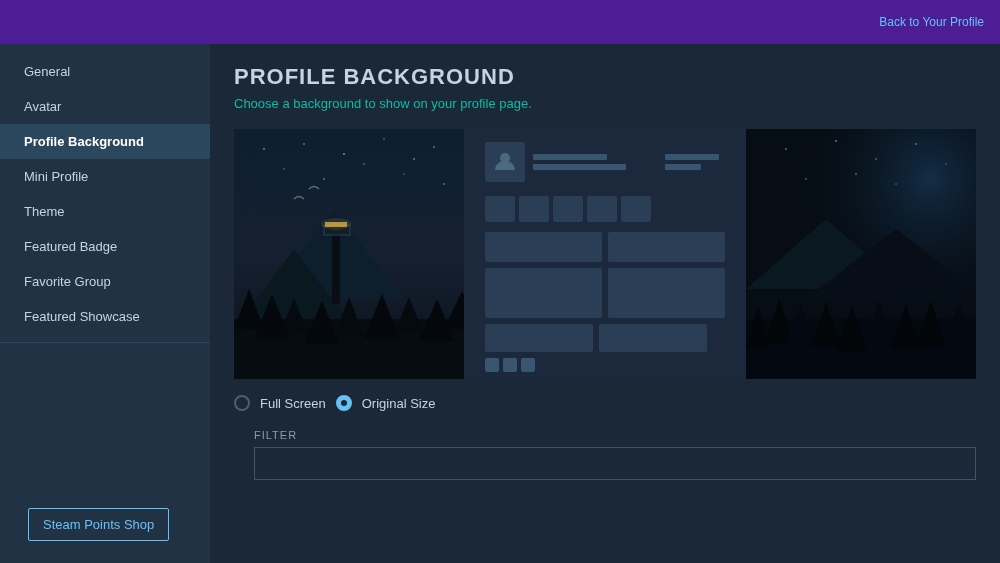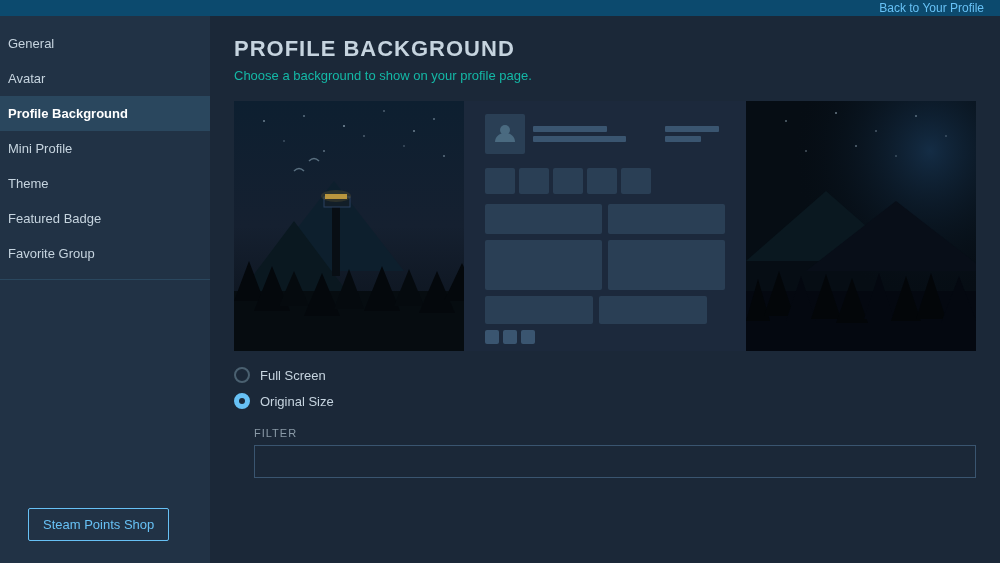--- a/index.html
+++ b/index.html
@@ -9,22 +9,22 @@
       font-family: Arial, sans-serif;
       font-size: 14px;
       width: 1000px;
       height: 563px;
       overflow: hidden;
       display: flex;
       flex-direction: column;
     }
 
     .top-bar {
-      background-color: #0c4a6e;
-      height: 16px;
+      background-color: #4c1d95;
+      height: 44px;
       display: flex;
       align-items: center;
       justify-content: flex-end;
       padding: 0 16px;
       flex-shrink: 0;
     }
 
     .back-link {
       color: #67c1f5;
       text-decoration: none;
@@ -41,21 +41,21 @@
     .sidebar {
       width: 210px;
       background-color: #213245;
       padding: 10px 0;
       display: flex;
       flex-direction: column;
       flex-shrink: 0;
     }
 
     .sidebar-item {
-      padding: 10px 8px;
+      padding: 10px 24px;
       cursor: pointer;
       color: #c6d4df;
       font-size: 13px;
     }
     .sidebar-item.active {
       background-color: #2a475e;
       color: #fff;
       font-weight: bold;
     }
 
@@ -236,21 +236,20 @@
 
     .right-scene {
       width: 100%;
       height: 100%;
       background: linear-gradient(165deg, #1a3040 0%, #0d1e2d 40%, #060d14 100%);
       position: relative;
     }
 
     .options-row {
       display: flex;
-      flex-direction: column;
       gap: 10px;
       margin-bottom: 18px;
     }
 
     .radio-option {
       display: flex;
       align-items: center;
       gap: 10px;
       cursor: pointer;
     }
@@ -317,20 +316,21 @@
 <div class="main-layout">
 
   <div class="sidebar">
     <div class="sidebar-item">General</div>
     <div class="sidebar-item">Avatar</div>
     <div class="sidebar-item active">Profile Background</div>
     <div class="sidebar-item">Mini Profile</div>
     <div class="sidebar-item">Theme</div>
     <div class="sidebar-item">Featured Badge</div>
     <div class="sidebar-item">Favorite Group</div>
+    <div class="sidebar-item">Featured Showcase</div>
 
     <div class="sidebar-divider"></div>
 
 
     <div class="sidebar-bottom">
       <button class="points-shop-btn">Steam Points Shop</button>
     </div>
   </div>
 
   <div class="content">

